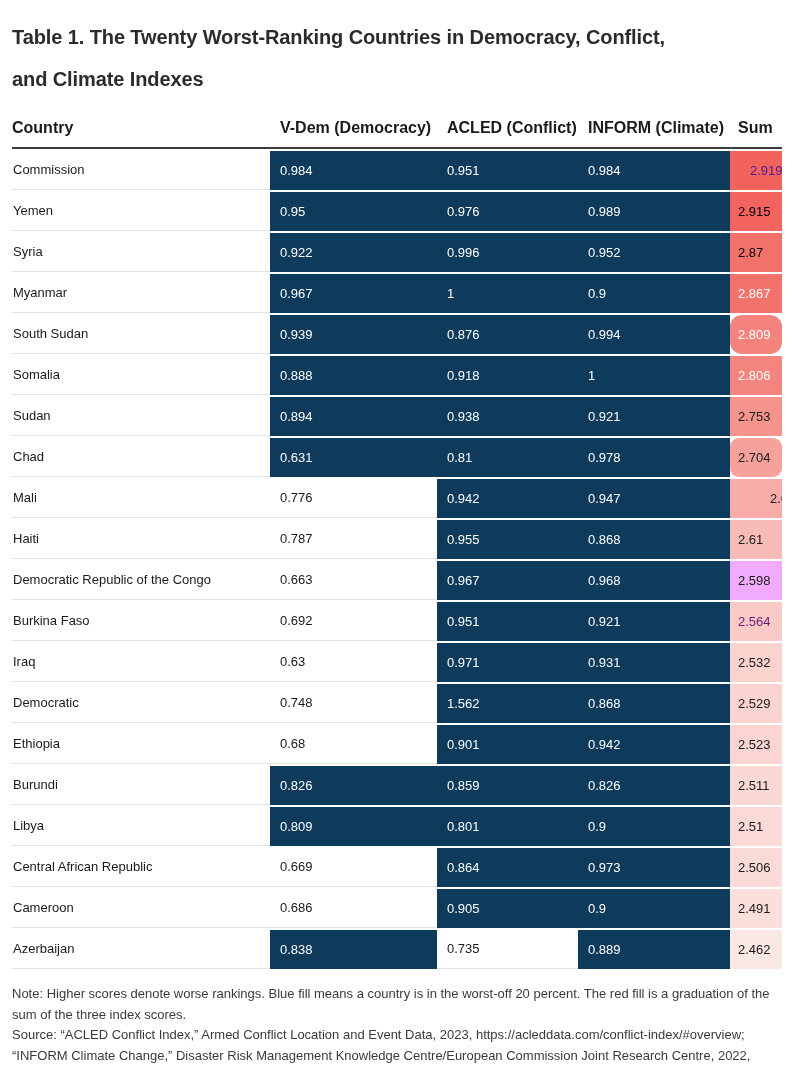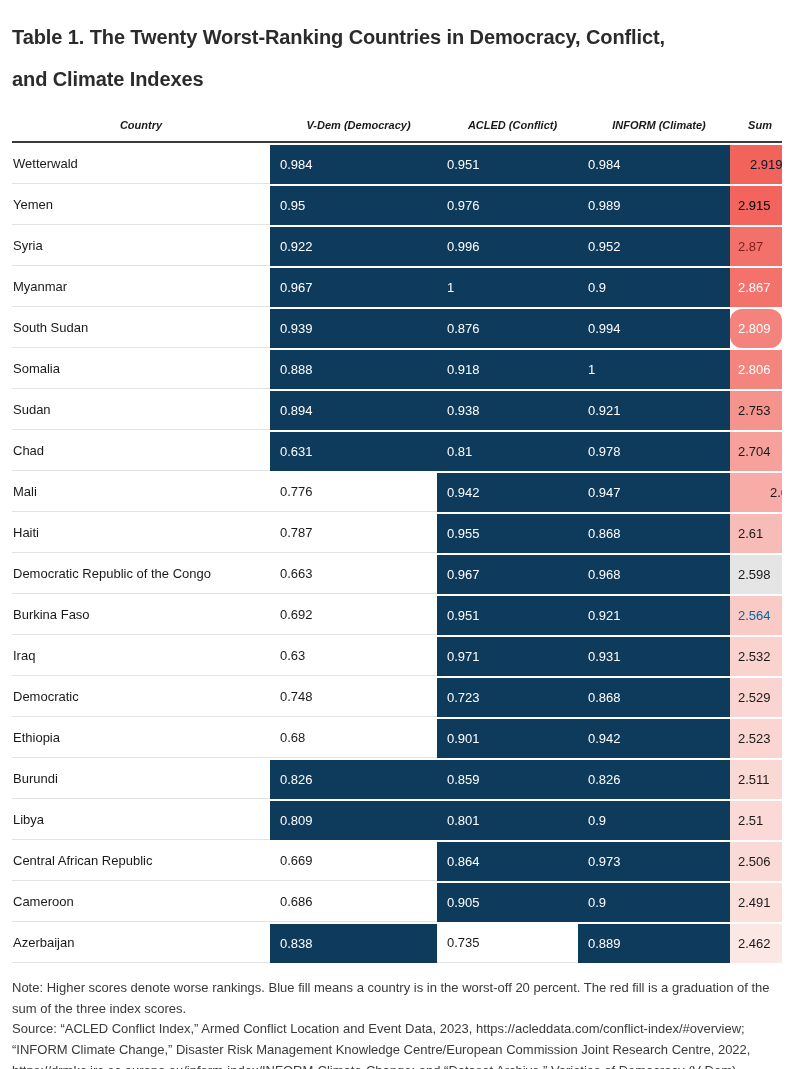--- a/index.html
+++ b/index.html
@@ -26,23 +26,23 @@
   table.rankings{
     table-layout:fixed;width:770px;
     border-collapse:separate;border-spacing:0 2px;
   }
   col.c-country{width:258px;}
   col.c-vdem{width:167px;}
   col.c-acled{width:141px;}
   col.c-inform{width:152px;}
   col.c-sum{width:52px;}
   thead th{
-    text-align:center;font-size:11px;font-weight:bold;color:var(--text);
+    text-align:left;font-size:16px;font-weight:bold;color:var(--text);
     padding:4px 0 10px 0;border-bottom:2px solid var(--header-rule);
-    white-space:nowrap;overflow:hidden;font-style:italic;
+    white-space:nowrap;overflow:hidden;
   }
   thead th.metric{padding-left:10px;}
   thead th.sum{padding-left:8px;}
   tbody td{
     height:39px;vertical-align:middle;font-size:13px;
     white-space:nowrap;overflow:hidden;
   }
   td.country{border-bottom:1px solid var(--hairline);padding-right:6px;}
   td.metric{padding-left:10px;}
   td.metric.worst{background:var(--navy);color:#ffffff;}
@@ -75,41 +75,41 @@
       <tr>
         <th>Country</th>
         <th class="metric">V-Dem (Democracy)</th>
         <th class="metric">ACLED (Conflict)</th>
         <th class="metric">INFORM (Climate)</th>
         <th class="sum">Sum</th>
       </tr>
     </thead>
     <tbody id="table-body">
   <tr>
-    <td class="country">Wetterwald</td>
+    <td class="country">Commission</td>
     <td class="metric worst">0.984</td>
     <td class="metric worst">0.951</td>
     <td class="metric worst">0.984</td>
-    <td class="sum" style="background: rgb(242, 99, 92); color: #0f172a; padding-left: 20px;">2.919</td>
+    <td class="sum" style="background: rgb(242, 99, 92); color: #4c1d95; padding-left: 20px;">2.919</td>
   </tr>
 
   <tr>
     <td class="country">Yemen</td>
     <td class="metric worst">0.95</td>
     <td class="metric worst">0.976</td>
     <td class="metric worst">0.989</td>
     <td class="sum" style="background: rgb(242, 100, 93); color: #000000;">2.915</td>
   </tr>
 
   <tr>
     <td class="country">Syria</td>
     <td class="metric worst">0.922</td>
     <td class="metric worst">0.996</td>
     <td class="metric worst">0.952</td>
-    <td class="sum" style="background: rgb(243, 113, 107); color: #7f1d1d;">2.87</td>
+    <td class="sum" style="background: rgb(243, 113, 107); color: #000000;">2.87</td>
   </tr>
 
   <tr>
     <td class="country">Myanmar</td>
     <td class="metric worst">0.967</td>
     <td class="metric worst">1</td>
     <td class="metric worst">0.9</td>
     <td class="sum" style="background: rgb(243, 114, 107); color: rgb(255, 255, 255);">2.867</td>
   </tr>
 
@@ -135,21 +135,21 @@
     <td class="metric worst">0.938</td>
     <td class="metric worst">0.921</td>
     <td class="sum" style="background: rgb(245, 147, 141); color: rgb(26, 26, 26);">2.753</td>
   </tr>
 
   <tr>
     <td class="country">Chad</td>
     <td class="metric worst">0.631</td>
     <td class="metric worst">0.81</td>
     <td class="metric worst">0.978</td>
-    <td class="sum" style="background: rgb(246, 161, 156); color: rgb(26, 26, 26);">2.704</td>
+    <td class="sum" style="background: rgb(246, 161, 156); color: rgb(26, 26, 26); border-radius: 9px;">2.704</td>
   </tr>
 
   <tr>
     <td class="country">Mali</td>
     <td class="metric plain">0.776</td>
     <td class="metric worst">0.942</td>
     <td class="metric worst">0.947</td>
     <td class="sum" style="background: rgb(247, 172, 168); color: rgb(26, 26, 26); padding-left: 40px;">2.665</td>
   </tr>
 
@@ -159,43 +159,43 @@
     <td class="metric worst">0.955</td>
     <td class="metric worst">0.868</td>
     <td class="sum" style="background: rgb(248, 188, 184); color: rgb(26, 26, 26);">2.61</td>
   </tr>
 
   <tr>
     <td class="country">Democratic Republic of the Congo</td>
     <td class="metric plain">0.663</td>
     <td class="metric worst">0.967</td>
     <td class="metric worst">0.968</td>
-    <td class="sum" style="background: #e5e5e5; color: rgb(26, 26, 26);">2.598</td>
+    <td class="sum" style="background: #f0abfc; color: rgb(26, 26, 26);">2.598</td>
   </tr>
 
   <tr>
     <td class="country">Burkina Faso</td>
     <td class="metric plain">0.692</td>
     <td class="metric worst">0.951</td>
     <td class="metric worst">0.921</td>
-    <td class="sum" style="background: rgb(249, 202, 198); color: #0369a1; margin-left: 12px;">2.564</td>
+    <td class="sum" style="background: rgb(249, 202, 198); color: #701a75; margin-left: 12px;">2.564</td>
   </tr>
 
   <tr>
     <td class="country">Iraq</td>
     <td class="metric plain">0.63</td>
     <td class="metric worst">0.971</td>
     <td class="metric worst">0.931</td>
     <td class="sum" style="background: rgb(250, 211, 207); color: rgb(26, 26, 26);">2.532</td>
   </tr>
 
   <tr>
     <td class="country">Democratic</td>
     <td class="metric plain">0.748</td>
-    <td class="metric worst">0.723</td>
+    <td class="metric worst">1.562</td>
     <td class="metric worst">0.868</td>
     <td class="sum" style="background: rgb(250, 212, 208); color: rgb(26, 26, 26);">2.529</td>
   </tr>
 
   <tr>
     <td class="country">Ethiopia</td>
     <td class="metric plain">0.68</td>
     <td class="metric worst">0.901</td>
     <td class="metric worst">0.942</td>
     <td class="sum" style="background: rgb(250, 213, 210); color: rgb(26, 26, 26);">2.523</td>

